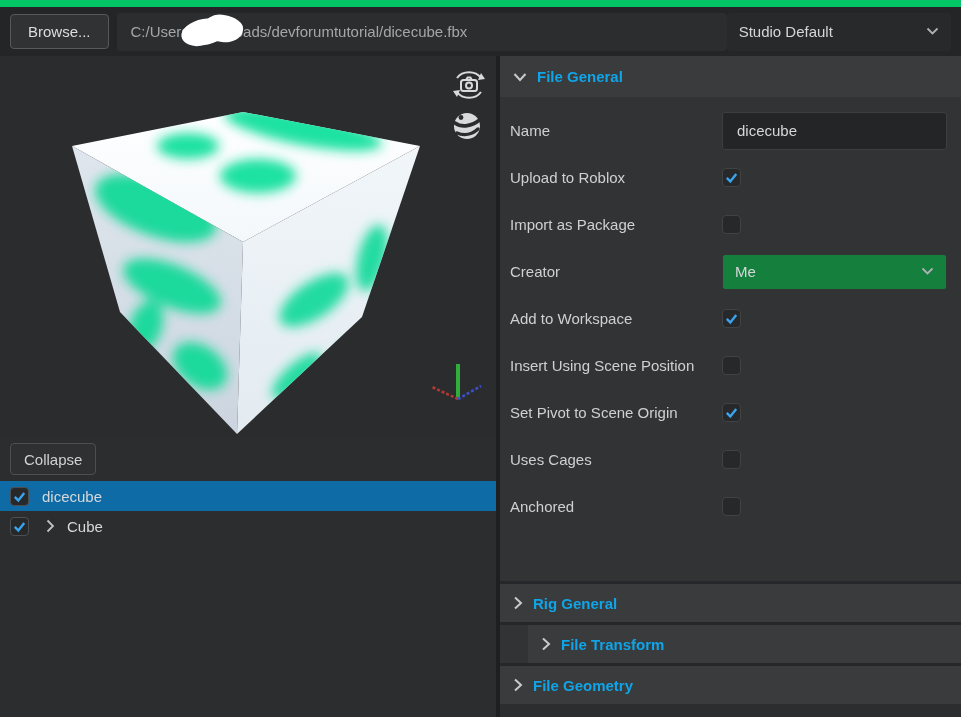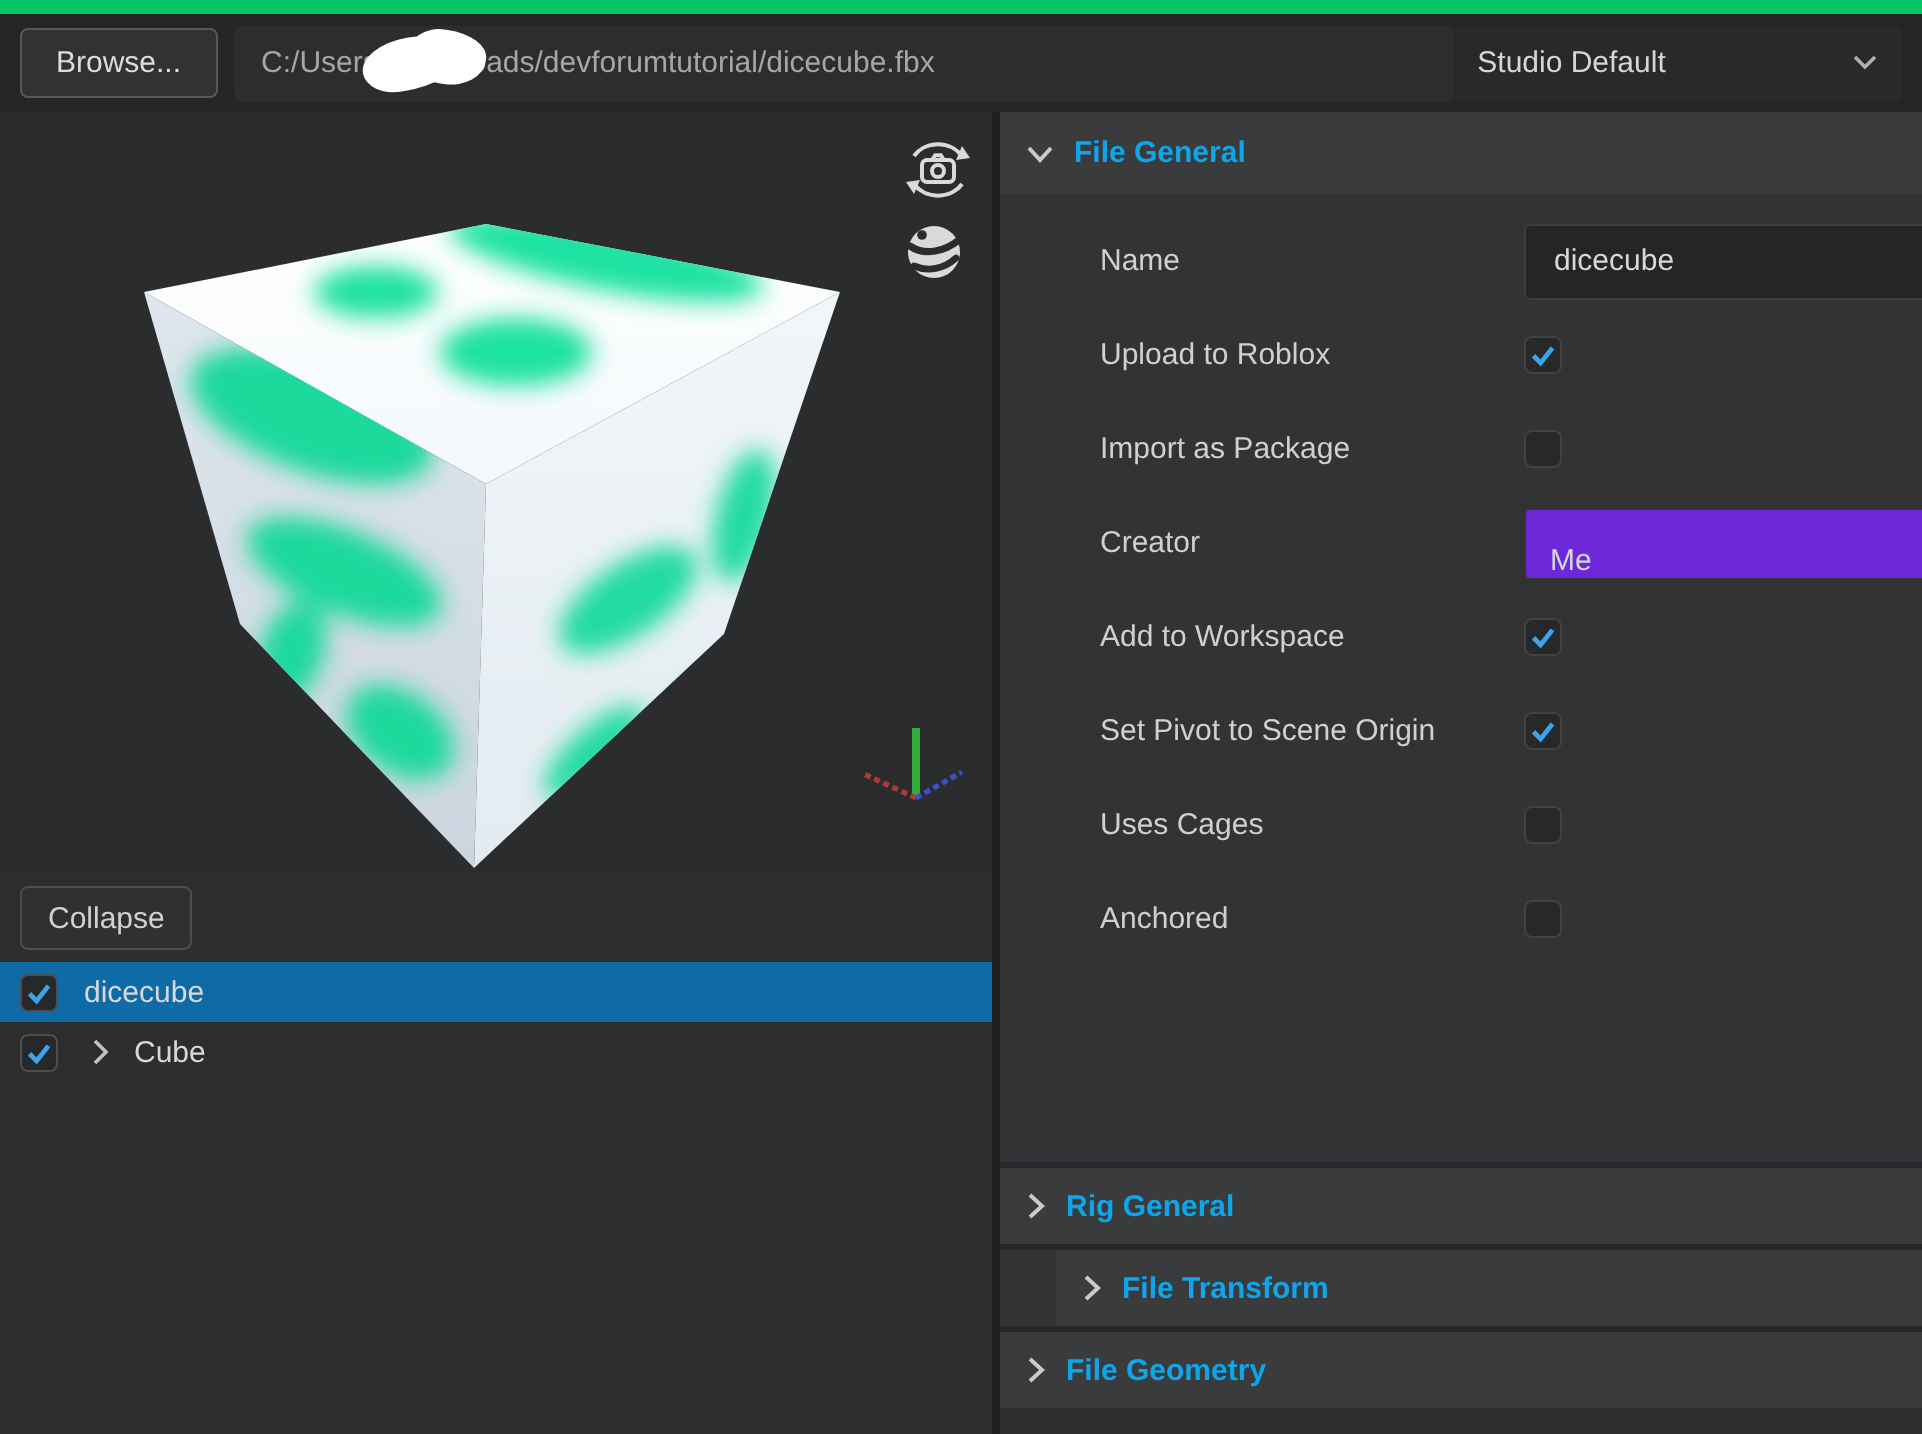--- a/index.html
+++ b/index.html
@@ -53,29 +53,29 @@
   .checkbox .tick{opacity:0;}
   .checkbox.on .tick{opacity:1;}
   .tree .checkbox{margin-left:10px;border-color:#4c4e52;}
 
   
   .section-header{height:41px;background:#3a3b3c;display:flex;align-items:center;font-size:15px;
                   font-weight:bold;color:#0ea5e9;}
   .section-header .chev{margin-left:13px;display:flex;}
   .section-header .title{margin-left:10px;}
   .section-gap{height:3px;background:#26272a;}
-  .props{padding-top:10px;height:474px;background:#323335;margin-left:40px;}
+  .props{padding-top:10px;height:474px;background:#323335;}
   .prop-row{position:relative;height:47px;display:flex;align-items:center;}
   .prop-label{margin-left:10px;font-size:15px;color:#ced0d2;}
   .prop-row .control{position:absolute;left:222px;}
   .text-input{position:absolute;left:222px;width:209px;height:36px;background:#242527;border:1px solid #3c3e40;
               border-radius:3px;color:#d5d7d9;font-size:15px;padding:0 0 0 14px;outline:none;
               font-family:"Liberation Sans",sans-serif;}
-  .dropdown{position:absolute;left:222px;width:225px;height:36px;background:#6d28d9;border:1px solid #323436;
-            border-radius:3px;box-sizing:border-box;display:flex;align-items:flex-end;padding:0 12px;
+  .dropdown{position:absolute;left:222px;width:225px;height:36px;background:#15803d;border:1px solid #323436;
+            border-radius:3px;box-sizing:border-box;display:flex;align-items:center;padding:0 12px;
             font-size:15px;color:#d5d7d9;}
   .dropdown .chev{margin-left:auto;}
   .bottom-strip{height:16px;background:#2c2d2e;}
 </style>
 </head>
 <body>
 
 <div class="app">
 
   <div class="green-strip"></div>
@@ -256,20 +256,28 @@
 
       <div class="prop-row">
         <span class="prop-label">Add to Workspace</span>
         <span class="checkbox control on">
           <svg class="tick" width="15" height="15" viewBox="0 0 19 19">
               <polyline points="3.5,10 8,14.5 15.5,5" fill="none" stroke="#3aa4ef" stroke-width="3"></polyline>
             </svg>
         </span>
       </div>
 
+      <div class="prop-row">
+        <span class="prop-label">Insert Using Scene Position</span>
+        <span class="checkbox control">
+          <svg class="tick" width="15" height="15" viewBox="0 0 19 19">
+              <polyline points="3.5,10 8,14.5 15.5,5" fill="none" stroke="#3aa4ef" stroke-width="3"></polyline>
+            </svg>
+        </span>
+      </div>
 
       <div class="prop-row">
         <span class="prop-label">Set Pivot to Scene Origin</span>
         <span class="checkbox control on">
           <svg class="tick" width="15" height="15" viewBox="0 0 19 19">
               <polyline points="3.5,10 8,14.5 15.5,5" fill="none" stroke="#3aa4ef" stroke-width="3"></polyline>
             </svg>
         </span>
       </div>
 

